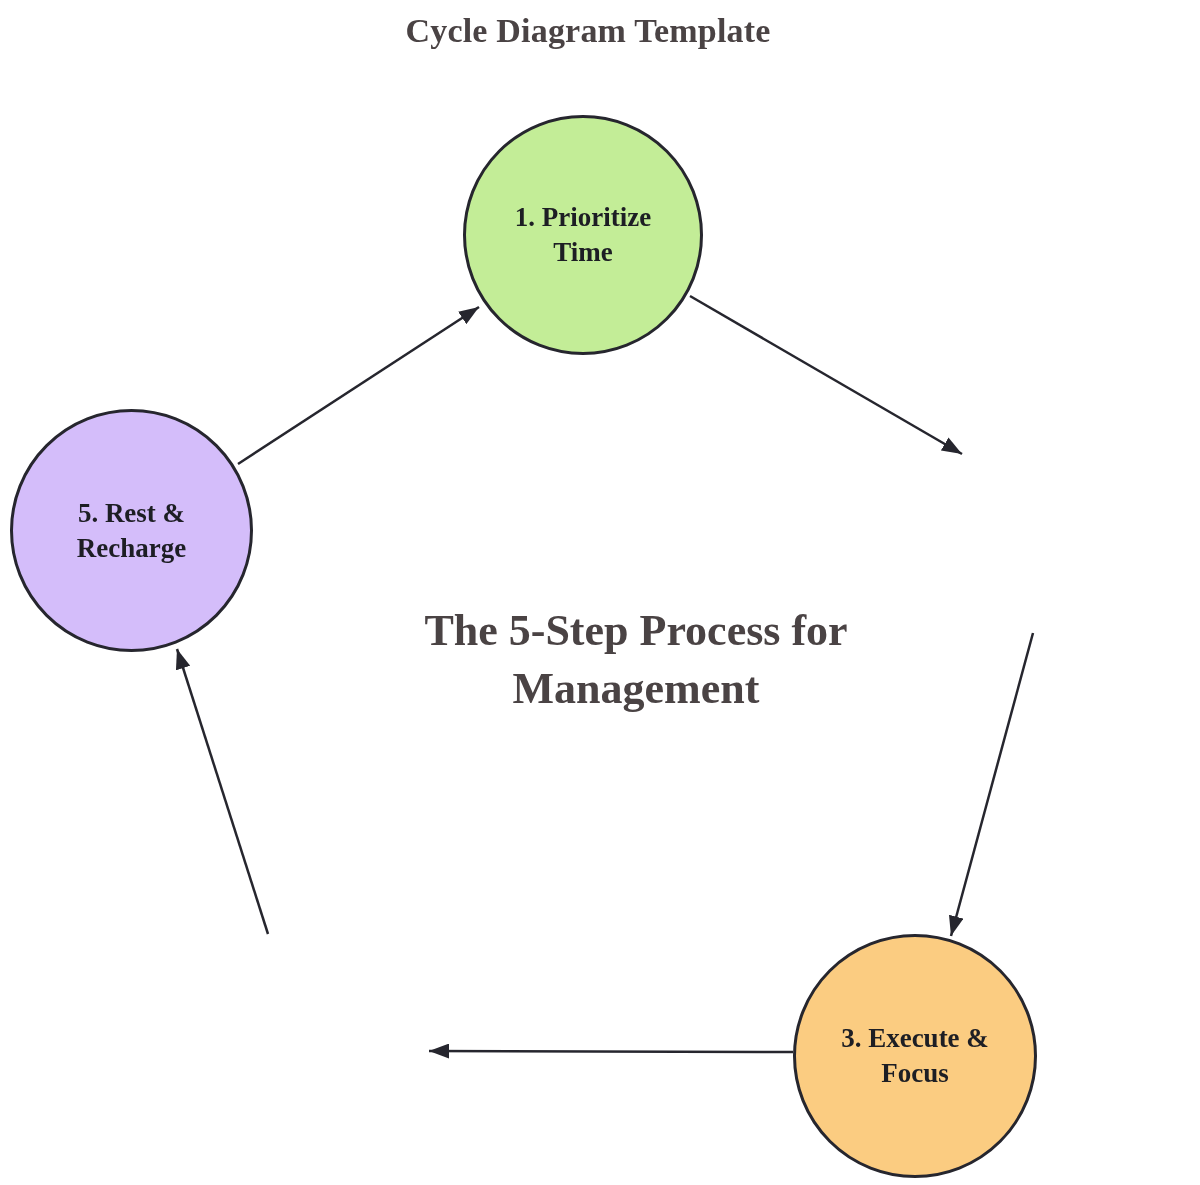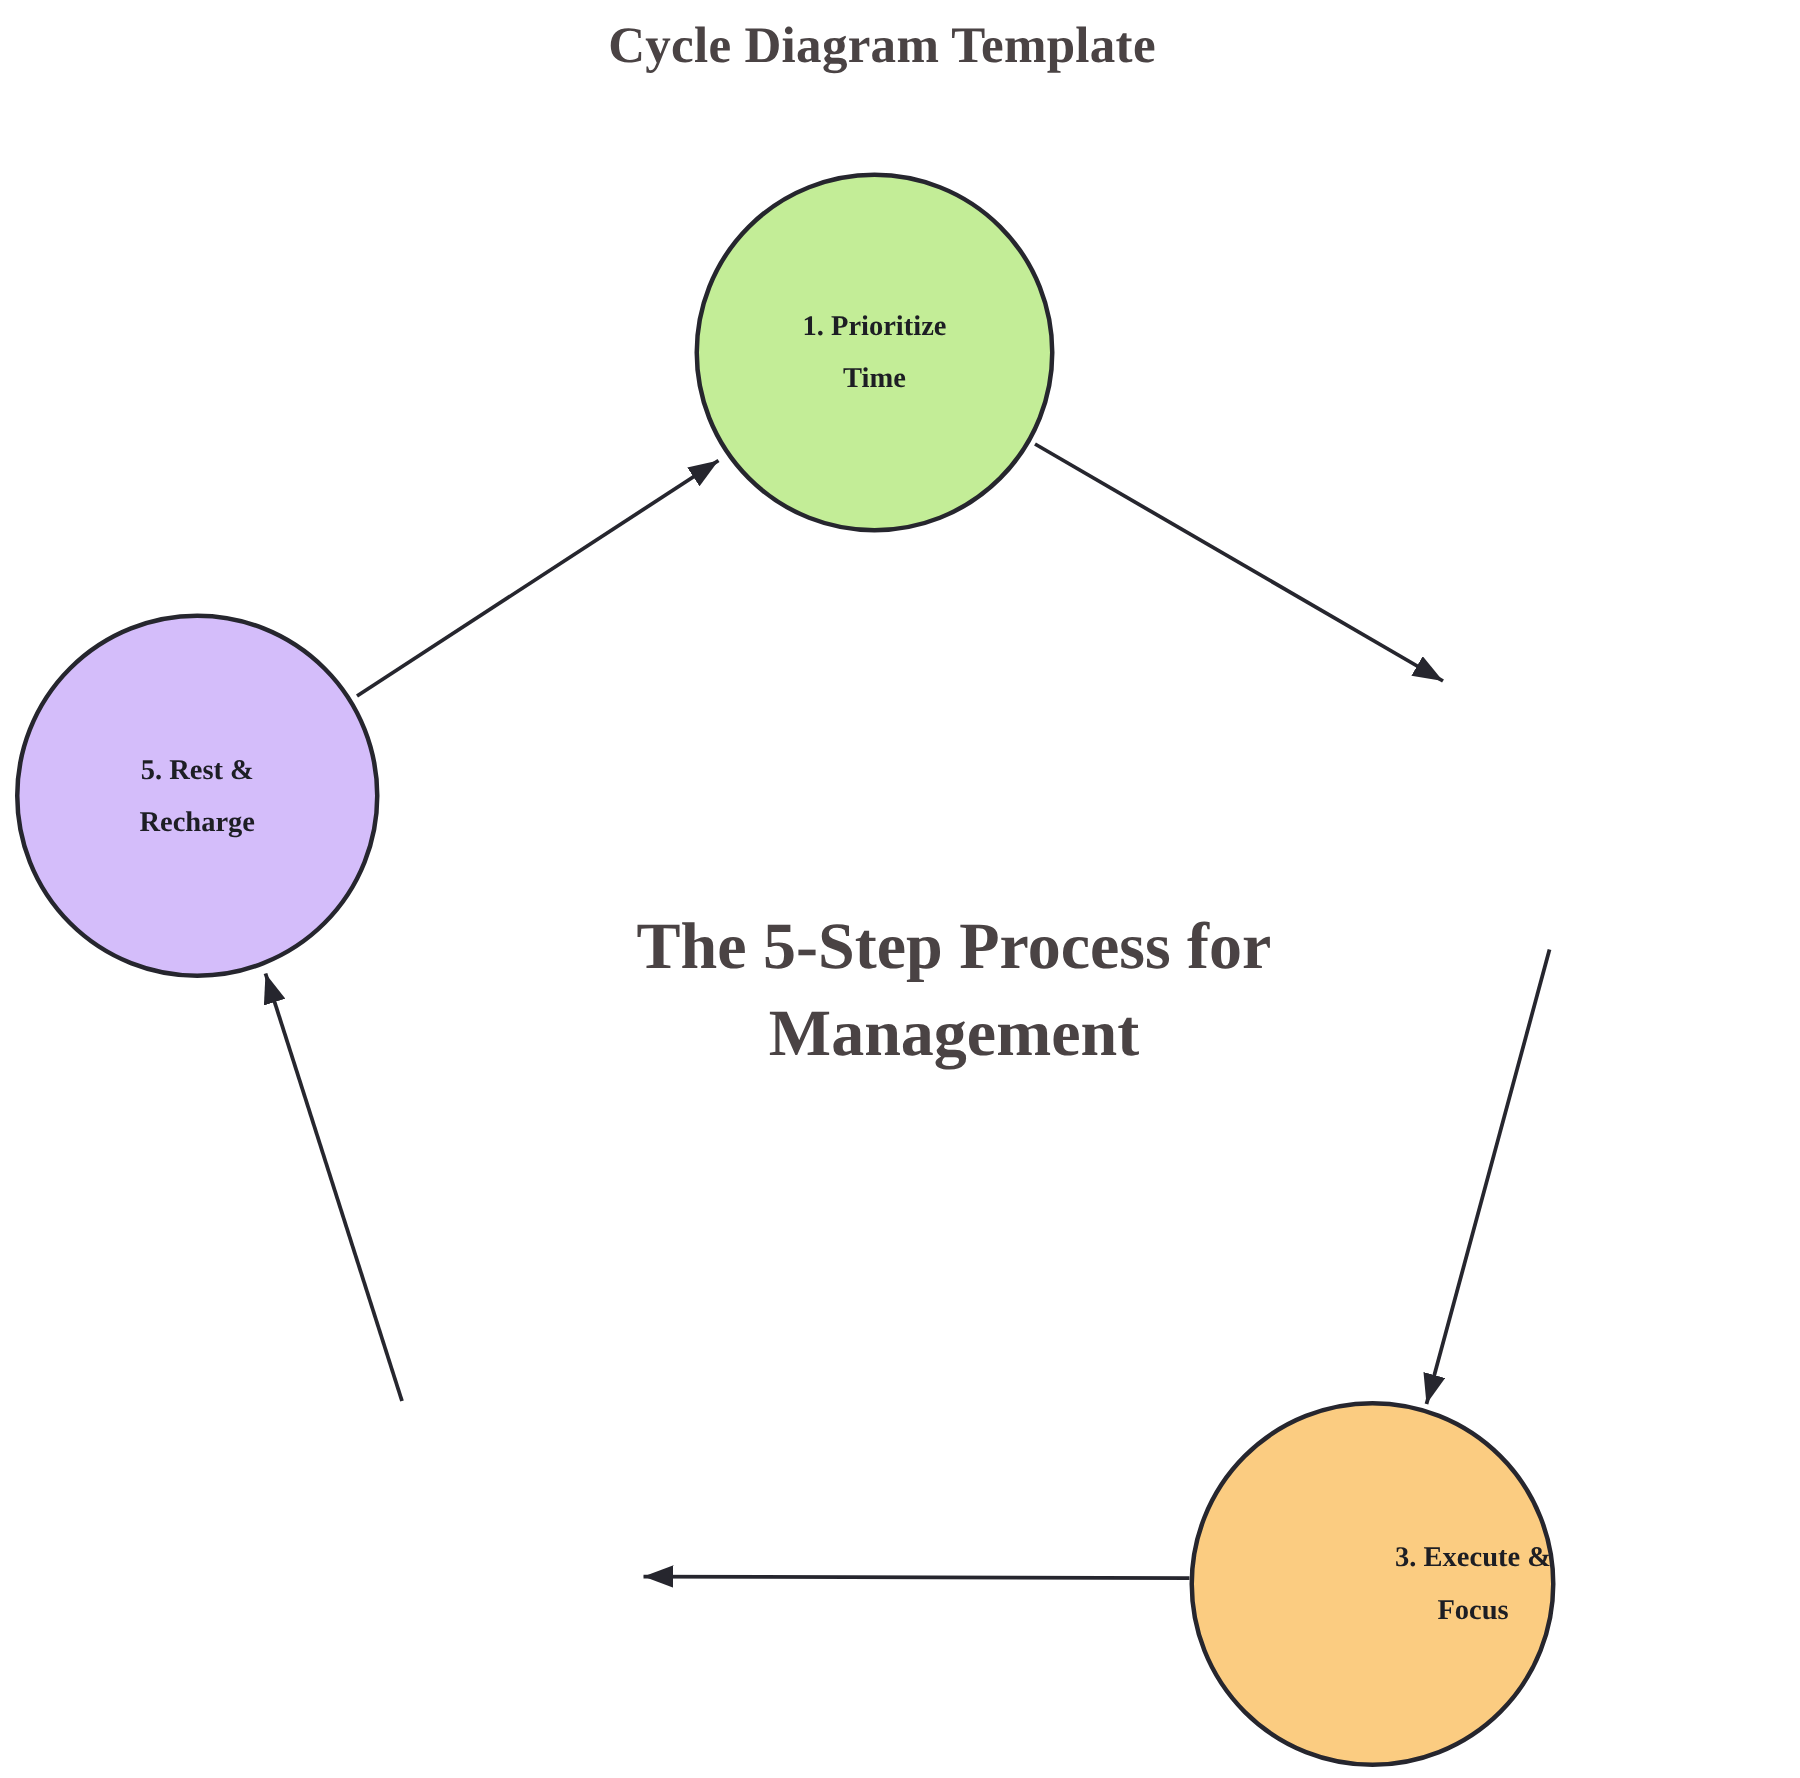--- a/index.html
+++ b/index.html
@@ -56,21 +56,21 @@
     position: absolute;
     box-sizing: border-box;
     border-radius: 50%;
     border: 3px solid var(--circle-border, #26262e);
     display: flex;
     align-items: center;
     justify-content: center;
   }
   .step-label {
     text-align: center;
-    font-size: 19px;
+    font-size: 27px;
     line-height: 35px;
     font-weight: 700;
     color: var(--step-text, #1d1e24);
   }
   .circle-1 { left: 463px; top: 115px;  width: 240px; height: 240px; }
   .circle-2 { left: 947px; top: 395px;  width: 238px; height: 238px; }
   .circle-3 { left: 793px; top: 934px;  width: 244px; height: 244px; }
   .circle-4 { left: 187px; top: 931px;  width: 238px; height: 238px; }
   .circle-5 { left: 10px;  top: 409px;  width: 243px; height: 243px; }
 </style>
@@ -95,21 +95,21 @@
   </svg>
 
   <div class="step-circle circle-1" style="background-color: rgb(195, 237, 151);">
     <div class="step-label">
       <div>1. Prioritize</div>
       <div>Time</div>
     </div>
   </div>
 
 
-  <div class="step-circle circle-3" style="background-color: rgb(251, 204, 129); justify-content: flex-end;">
+  <div class="step-circle circle-3" style="background-color: rgb(251, 204, 129);">
     <div class="step-label">
       <div>3. Execute &amp;</div>
       <div>Focus</div>
     </div>
   </div>
 
 
   <div class="step-circle circle-5" style="background-color: rgb(212, 189, 250);">
     <div class="step-label">
       <div>5. Rest &amp;</div>

